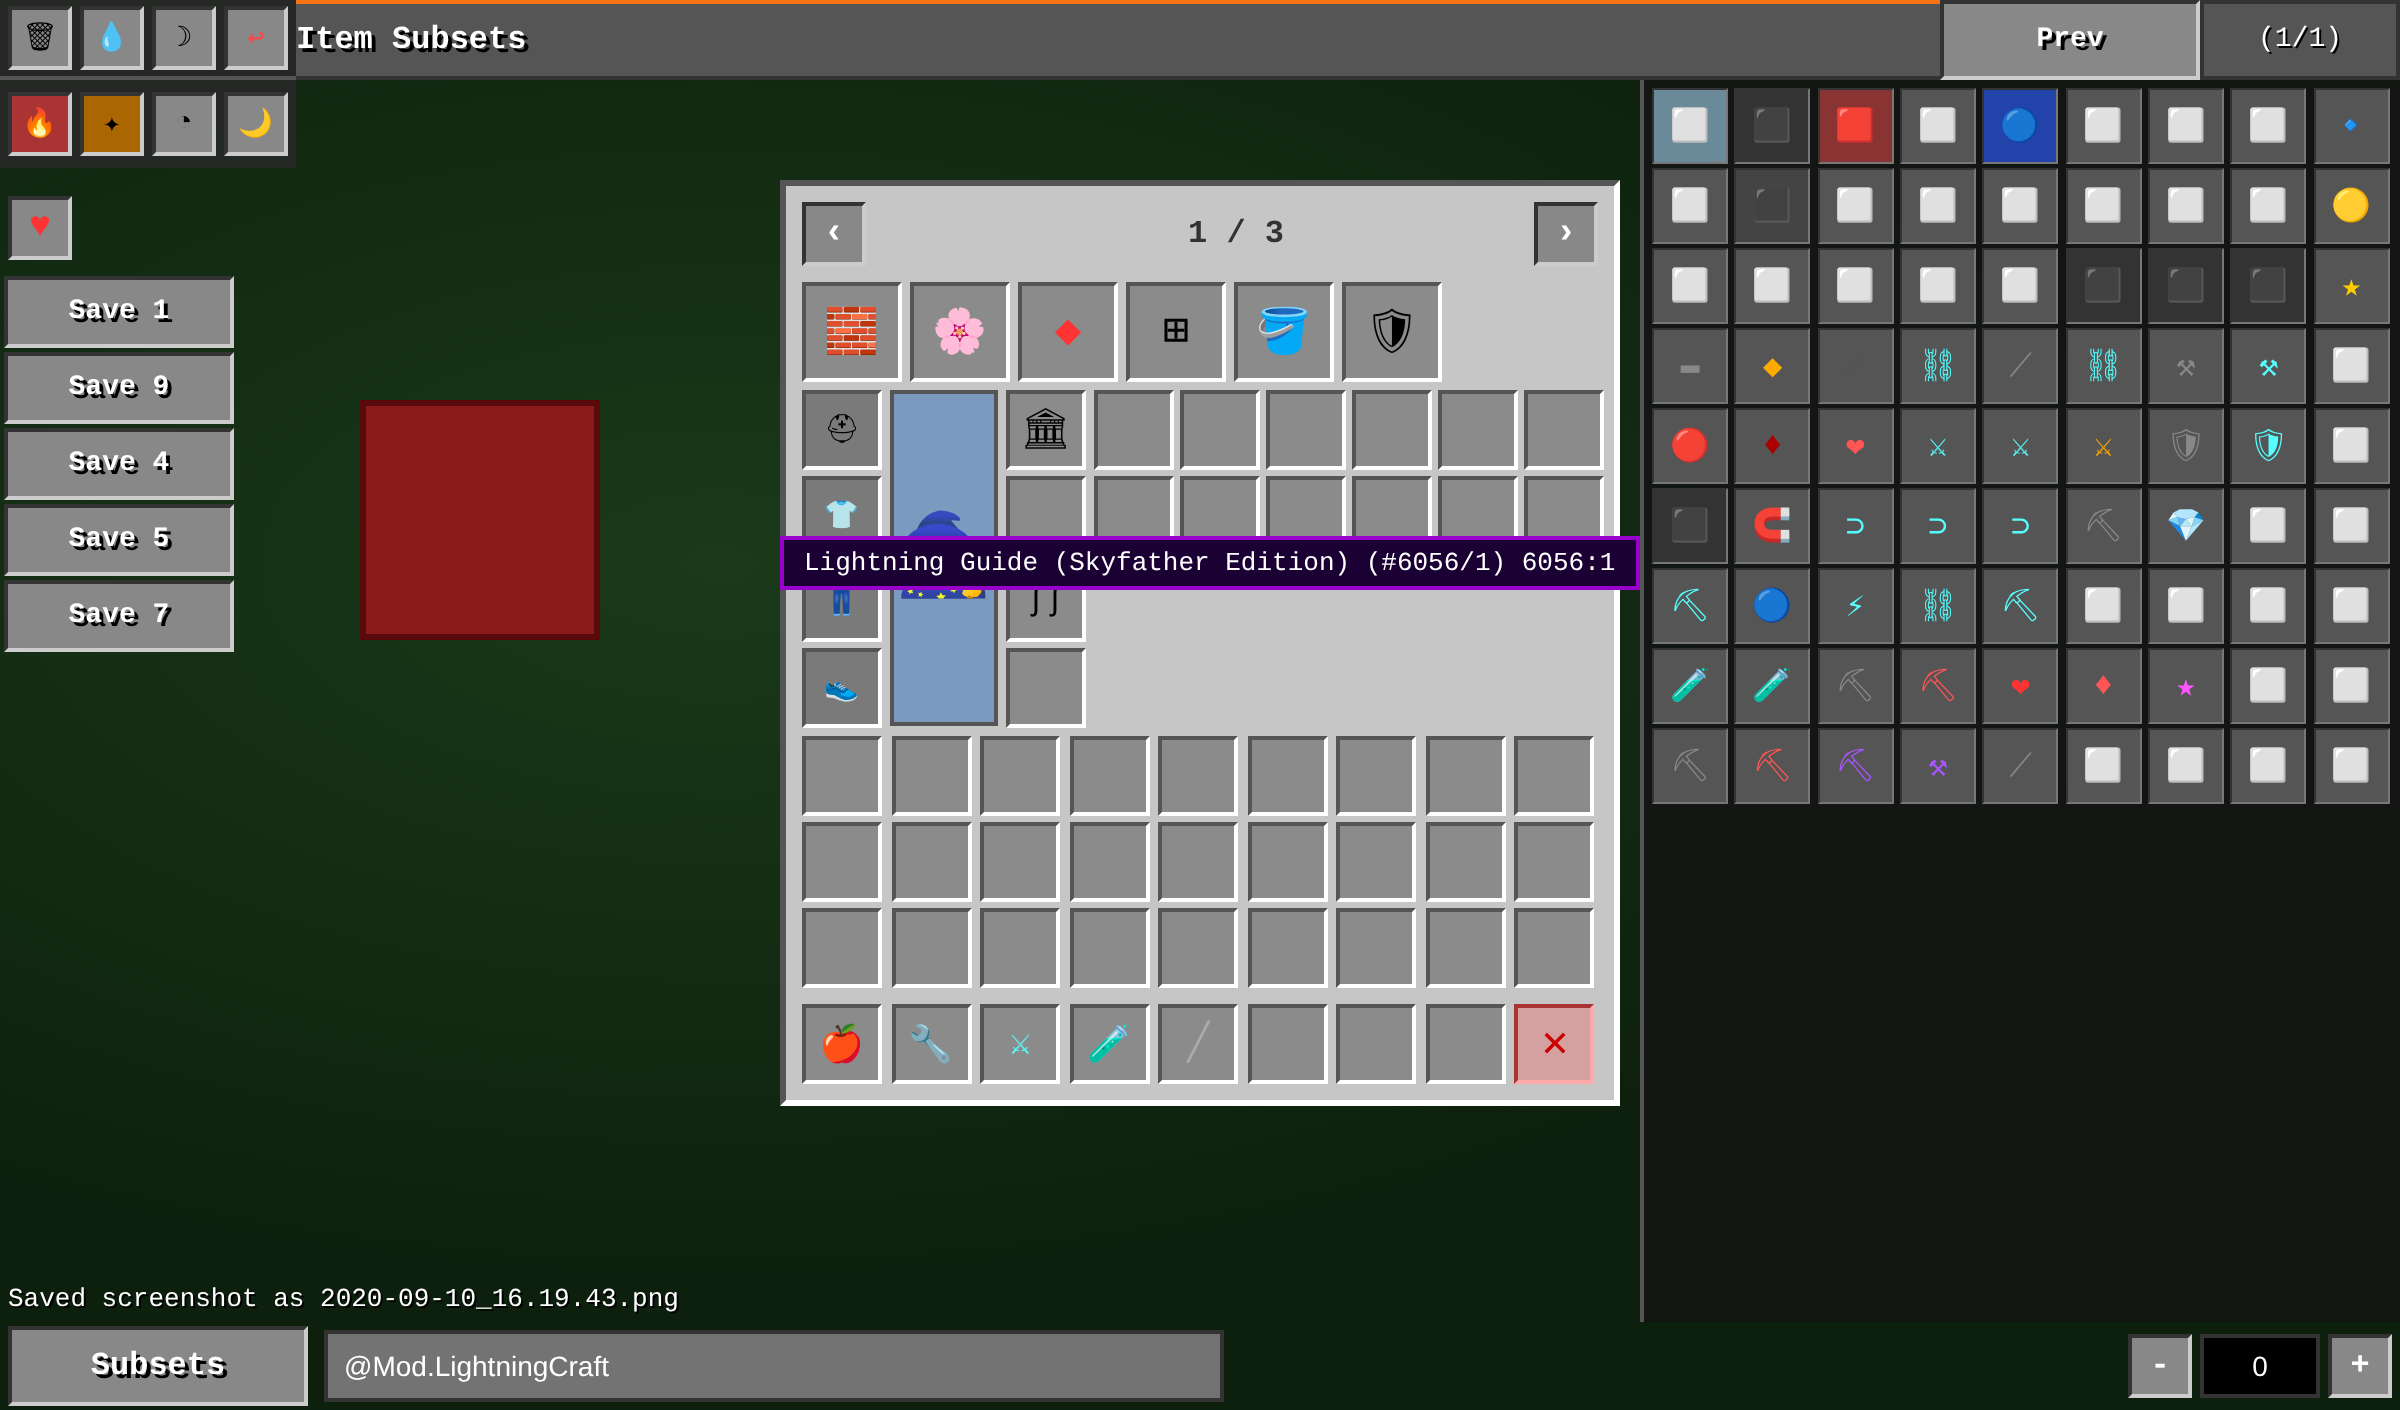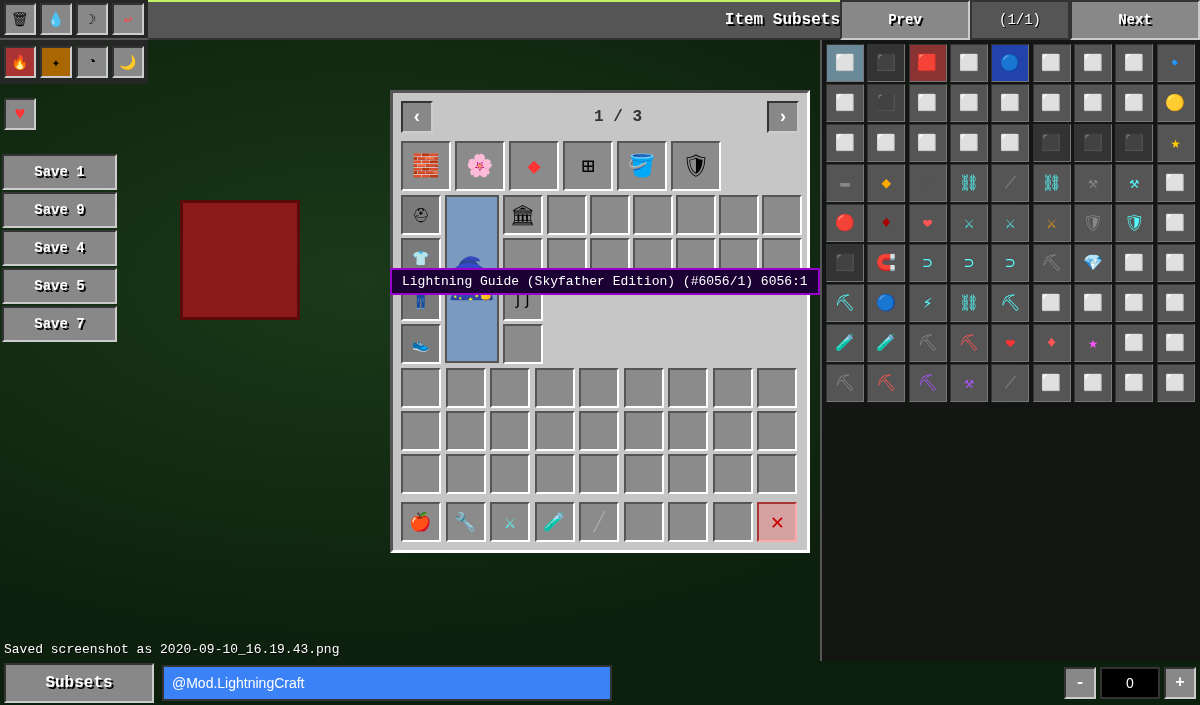--- a/index.html
+++ b/index.html
@@ -65,24 +65,24 @@
       align-items: center;
       justify-content: center;
       cursor: pointer;
       font-size: 14px;
     }
 
     .top-center {
       flex: 1;
       display: flex;
       align-items: center;
-      justify-content: flex-end;
+      justify-content: flex-start;
       background: #555;
       border-bottom: 2px solid #333;
-      border-top: 2px solid #bef264;
+      border-top: 2px solid #f97316;
     }
 
     .top-center-label {
       color: #fff;
       font-size: 16px;
       font-weight: bold;
       text-shadow: 2px 2px #000;
     }
 
     .nav-btn {
@@ -125,21 +125,21 @@
       align-items: center;
       gap: 4px;
       padding: 4px;
       background: rgba(40,40,40,0.85);
       z-index: 10;
     }
 
     
     .save-panel {
       position: absolute;
-      top: 152px;
+      top: 136px;
       left: 0;
       width: 120px;
       z-index: 10;
       display: flex;
       flex-direction: column;
       gap: 2px;
       padding: 2px;
     }
 
     .save-btn {
@@ -363,21 +363,21 @@
       color: #fff;
       font-size: 16px;
       font-weight: bold;
       text-shadow: 2px 2px #000;
       margin-left: 4px;
     }
 
     .search-field {
       flex: 1;
       height: 36px;
-      background: #3b82f6;
+      background: #737373;
       border: 2px solid #333;
       color: #fff;
       font-size: 14px;
       padding: 0 8px;
       margin: 0 8px;
       max-width: 450px;
     }
 
     .bottom-page-controls {
       display: flex;
@@ -442,21 +442,20 @@
     <div class="top-icon-btn">☽</div>
     <div class="top-icon-btn" style="color:#ff4444;">↩</div>
   </div>
 
   <div class="top-center">
     <span class="top-center-label">Item Subsets</span>
   </div>
 
   <div class="nav-btn">Prev</div>
   <div class="nav-page">(1/1)</div>
-  <div class="nav-btn">Next</div>
 </div>
 
 <div class="second-row">
   <div class="top-icon-btn" style="background:#aa3333;">🔥</div>
   <div class="top-icon-btn" style="background:#aa6600;">✦</div>
   <div class="top-icon-btn">◔</div>
   <div class="top-icon-btn">🌙</div>
 </div>
 
 <div class="heart-area">

